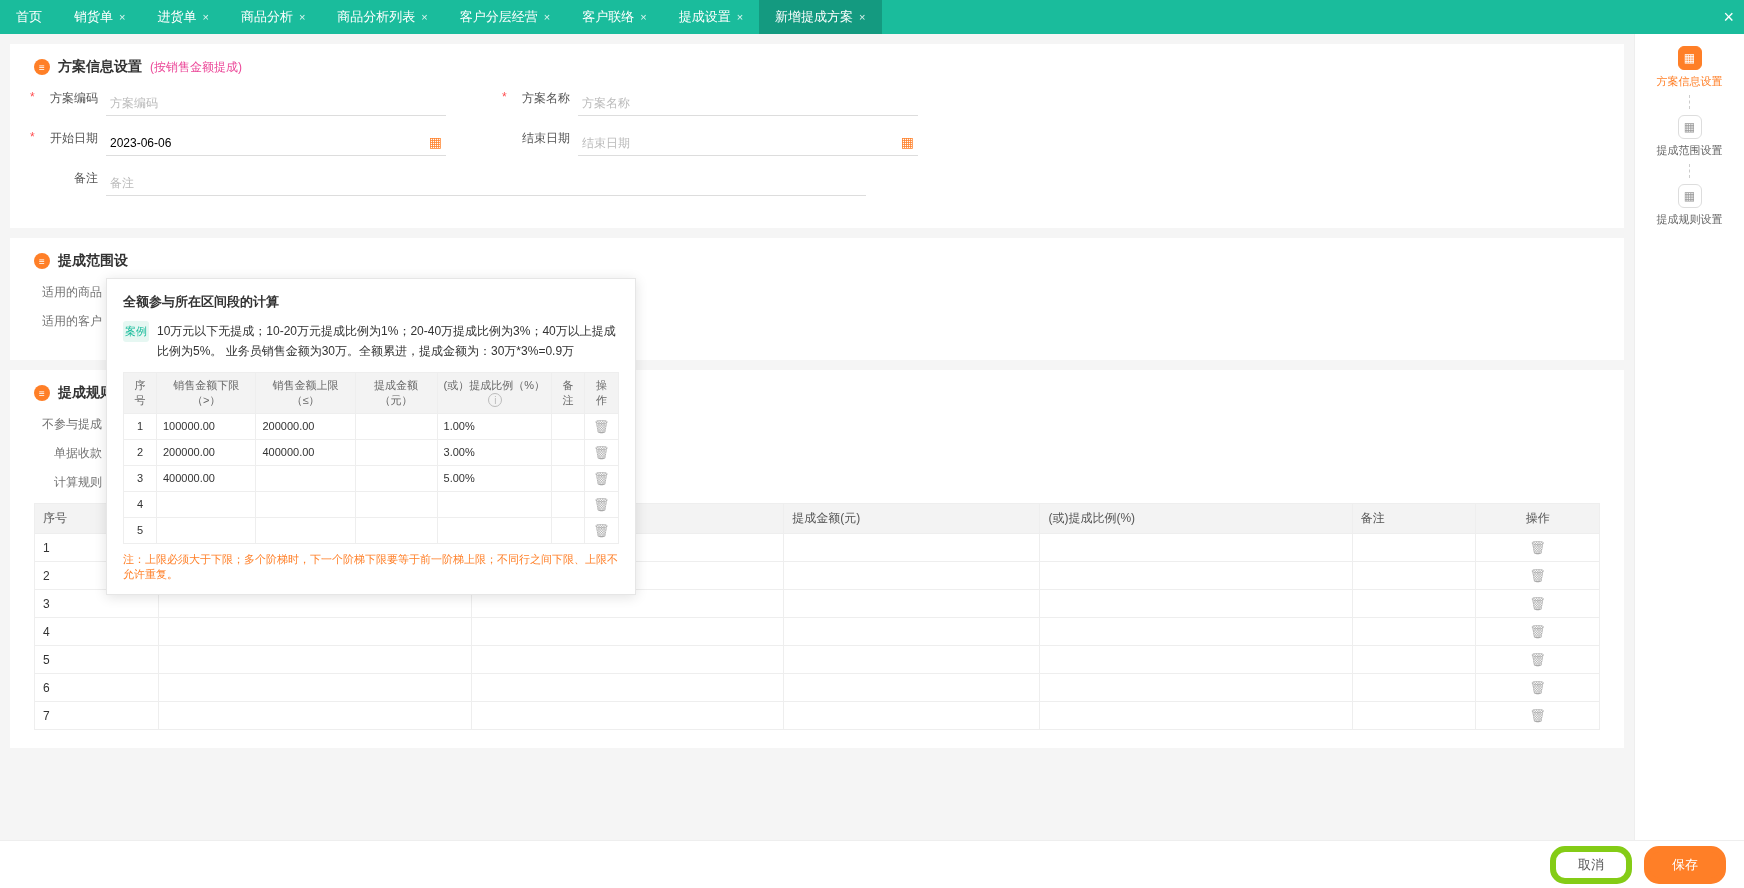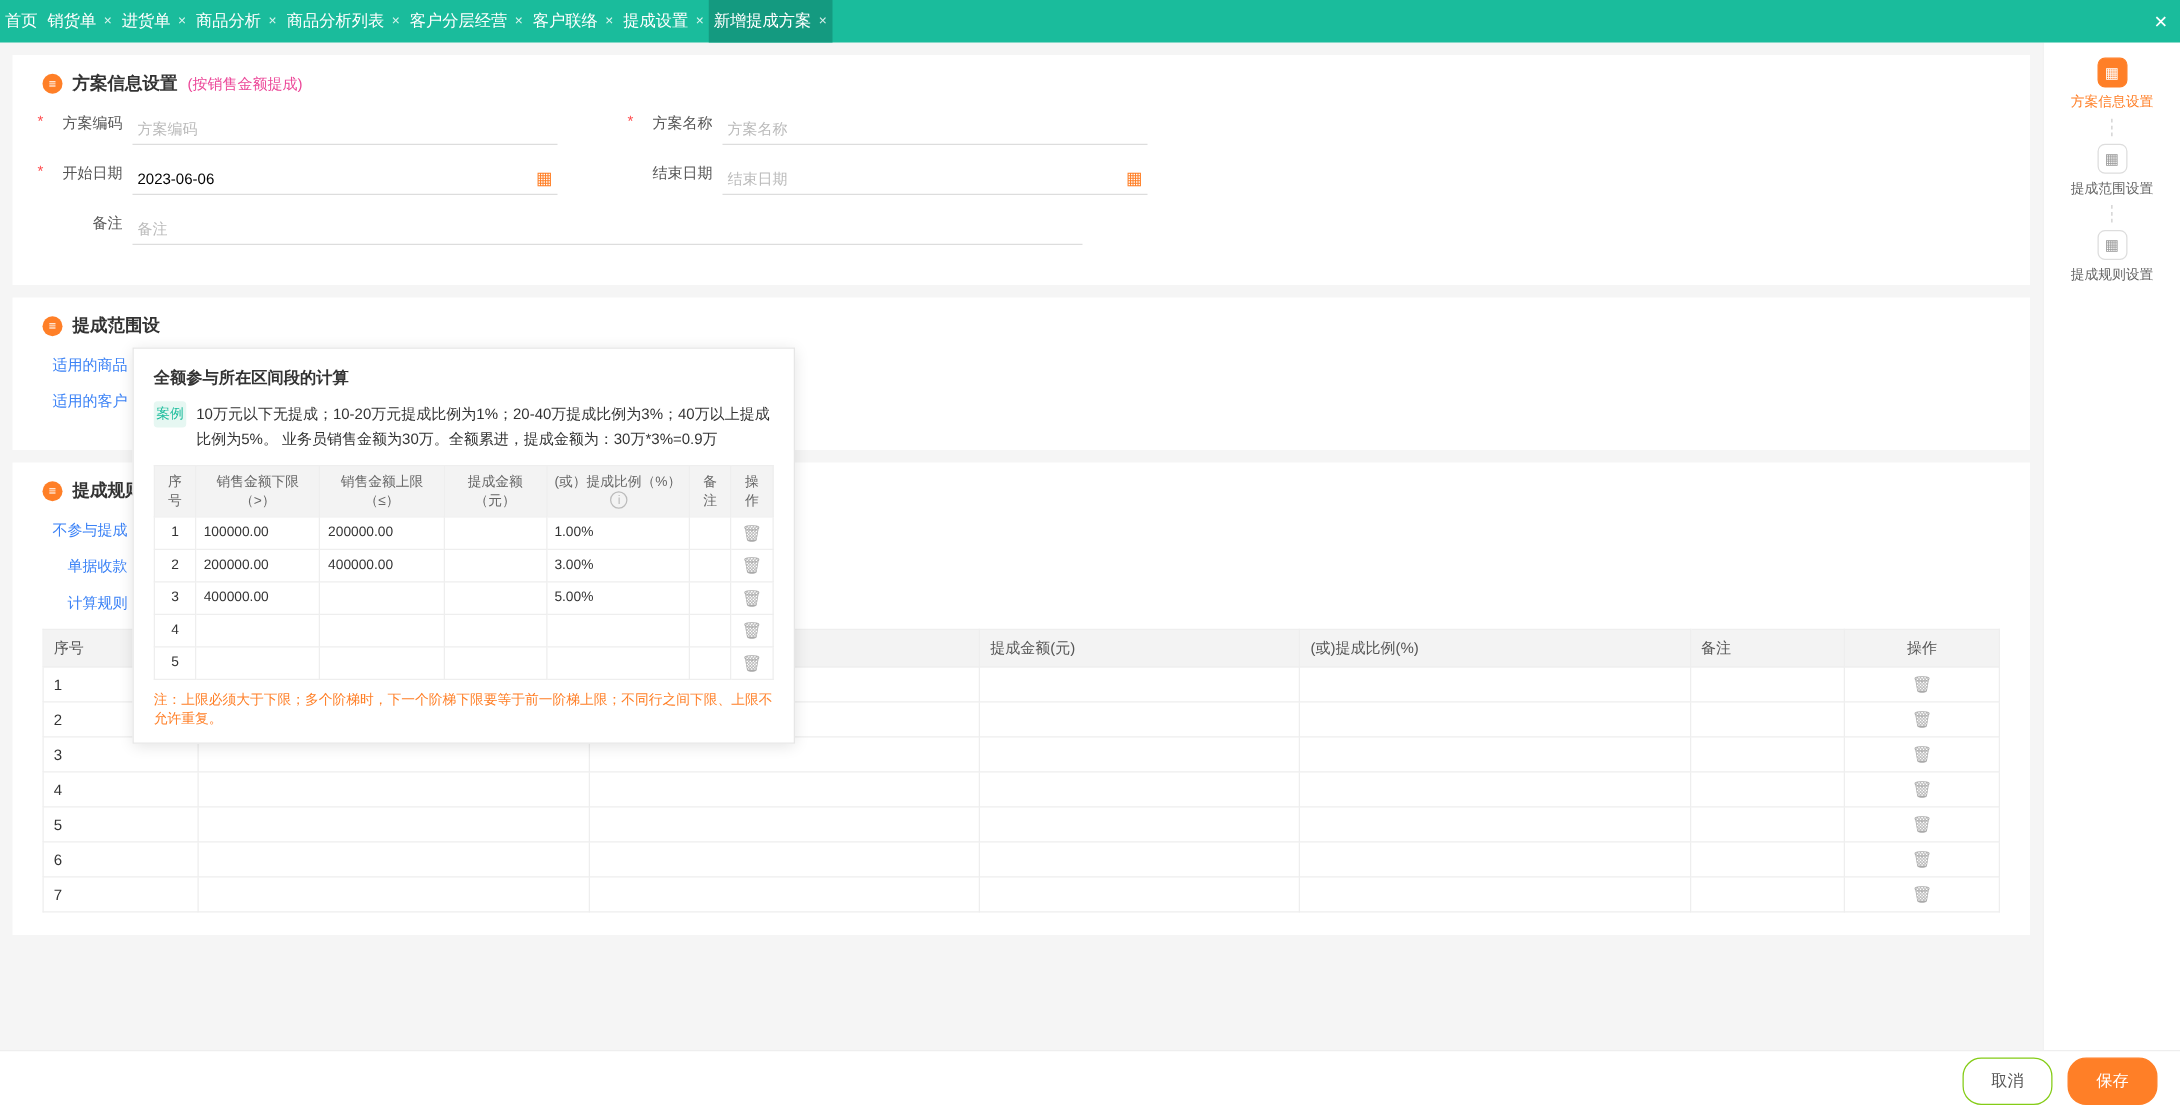--- a/index.html
+++ b/index.html
@@ -1,38 +1,38 @@
 <!DOCTYPE html>
 <html><head>
 <meta charset="utf-8">
 <style>
 * { box-sizing: border-box; margin: 0; padding: 0; }
 body { font-family: "Microsoft YaHei", Arial, sans-serif; font-size: 12px; color: #333; background: #f5f5f5; overflow: hidden; }
 .tab-bar { background: #1abc9c; height: 34px; display: flex; align-items: stretch; color: #fff; position: relative; }
-.tab { display: flex; align-items: center; padding: 0 4px; cursor: pointer; font-size: 13px; white-space: nowrap; }
+.tab { display: flex; align-items: center; padding: 0 16px; cursor: pointer; font-size: 13px; white-space: nowrap; }
 .tab.active { background: #149a80; }
 .tab .close { margin-left: 6px; font-size: 11px; opacity: 0.85; }
 .tab-bar-close { position: absolute; right: 10px; top: 0; height: 34px; display: flex; align-items: center; font-size: 18px; cursor: pointer; }
 .workspace { display: flex; height: calc(100vh - 34px); }
 .main-col { flex: 1; overflow-y: auto; padding: 10px 10px 70px 10px; position: relative; }
 .side-col { width: 110px; background: #fff; border-left: 1px solid #eee; padding-top: 12px; display: flex; flex-direction: column; align-items: center; }
 .panel { background: #fff; margin-bottom: 10px; padding: 14px 24px 18px 24px; }
 .panel-title { display: flex; align-items: center; font-size: 14px; font-weight: 600; margin-bottom: 14px; }
 .panel-title .t-icon { width: 16px; height: 16px; border-radius: 50%; background: #ff7f27; margin-right: 8px; color: #fff; font-size: 10px; display: flex; align-items: center; justify-content: center; }
 .panel-title .sub { font-weight: 400; color: #ec4899; font-size: 12px; margin-left: 8px; }
 .form-row { display: flex; margin-bottom: 14px; }
 .form-group { display: flex; align-items: flex-start; margin-right: 60px; }
 .form-label { width: 72px; text-align: right; color: #555; font-size: 12px; position: relative; padding-right: 8px; }
 .form-label.req::before { content: "*"; color: #ff4d4f; position: absolute; left: -4px; }
 .form-input { border: none; border-bottom: 1px solid #ddd; height: 26px; width: 340px; font-size: 12px; padding: 0 4px; outline: none; background: transparent; }
 .form-input::placeholder { color: #bbb; }
 .date-wrap { position: relative; display: inline-block; }
 .date-wrap .cal-icon { position: absolute; right: 4px; top: 4px; color: #ff7f27; font-size: 14px; pointer-events: none; }
 .rule-row { display: flex; align-items: center; margin-bottom: 12px; }
-.rule-label { width: 78px; text-align: right; color: #3b82f6; font-size: 12px; padding-right: 10px; }
+.rule-label { width: 78px; text-align: right; color: #737373; font-size: 12px; padding-right: 10px; }
 .radio-group { display: flex; align-items: center; gap: 18px; }
 .radio-item { display: flex; align-items: center; gap: 4px; cursor: pointer; }
 .radio { width: 13px; height: 13px; border: 1px solid #999; border-radius: 50%; display: inline-block; position: relative; }
 .radio.checked { border-color: #ff7f27; }
 .radio.checked::after { content: ""; position: absolute; width: 7px; height: 7px; background: #ff7f27; border-radius: 50%; top: 2px; left: 2px; }
 .info-icon { display: inline-flex; width: 14px; height: 14px; border: 1px solid #bbb; border-radius: 50%; color: #bbb; font-size: 10px; align-items: center; justify-content: center; margin-left: 4px; }
 .grid { width: 100%; border-collapse: collapse; margin-top: 6px; }
 .grid th, .grid td { border: 1px solid #eee; padding: 6px 8px; font-size: 12px; text-align: left; }
 .grid thead th { background: #f3f3f3; font-weight: 500; color: #555; }
 .grid td.center, .grid th.center { text-align: center; }
@@ -47,21 +47,21 @@
 .tooltip thead th { background: #f3f3f3; text-align: center; font-weight: 500; color: #666; }
 .tooltip td { }
 .tooltip td.c { text-align: center; }
 .side-step { display: flex; flex-direction: column; align-items: center; margin-bottom: 6px; cursor: pointer; }
 .side-step .dot { width: 24px; height: 24px; border: 1px solid #ddd; border-radius: 6px; display: flex; align-items: center; justify-content: center; font-size: 12px; color: #999; background: #fff; }
 .side-step.active .dot { background: #ff7f27; border-color: #ff7f27; color: #fff; }
 .side-step .lbl { font-size: 11px; color: #666; margin-top: 4px; }
 .side-step.active .lbl { color: #ff7f27; }
 .side-line { width: 1px; height: 14px; border-left: 1px dashed #ccc; margin-bottom: 6px; }
 .footer { position: fixed; bottom: 0; right: 0; height: 48px; background: #fff; border-top: 1px solid #eee; display: flex; align-items: center; justify-content: flex-end; padding: 0 18px; gap: 12px; width: calc(100%); z-index: 40; }
-.btn { height: 38px; padding: 0 22px; border: 1px solid #84cc16; background: #fff; border-radius: 15px; cursor: pointer; font-size: 13px; color: #555; }
+.btn { height: 38px; padding: 0 22px; border: 6px solid #84cc16; background: #fff; border-radius: 15px; cursor: pointer; font-size: 13px; color: #555; }
 .btn.primary { background: #ff7f27; border-color: #ff7f27; color: #fff; }
 </style>
 </head>
 <body>
 
 <div class="tab-bar" id="tabBar">
   <div class="tab">首页</div>
     <div class="tab">销货单<span class="close">×</span></div>
     <div class="tab">进货单<span class="close">×</span></div>
     <div class="tab">商品分析<span class="close">×</span></div>

